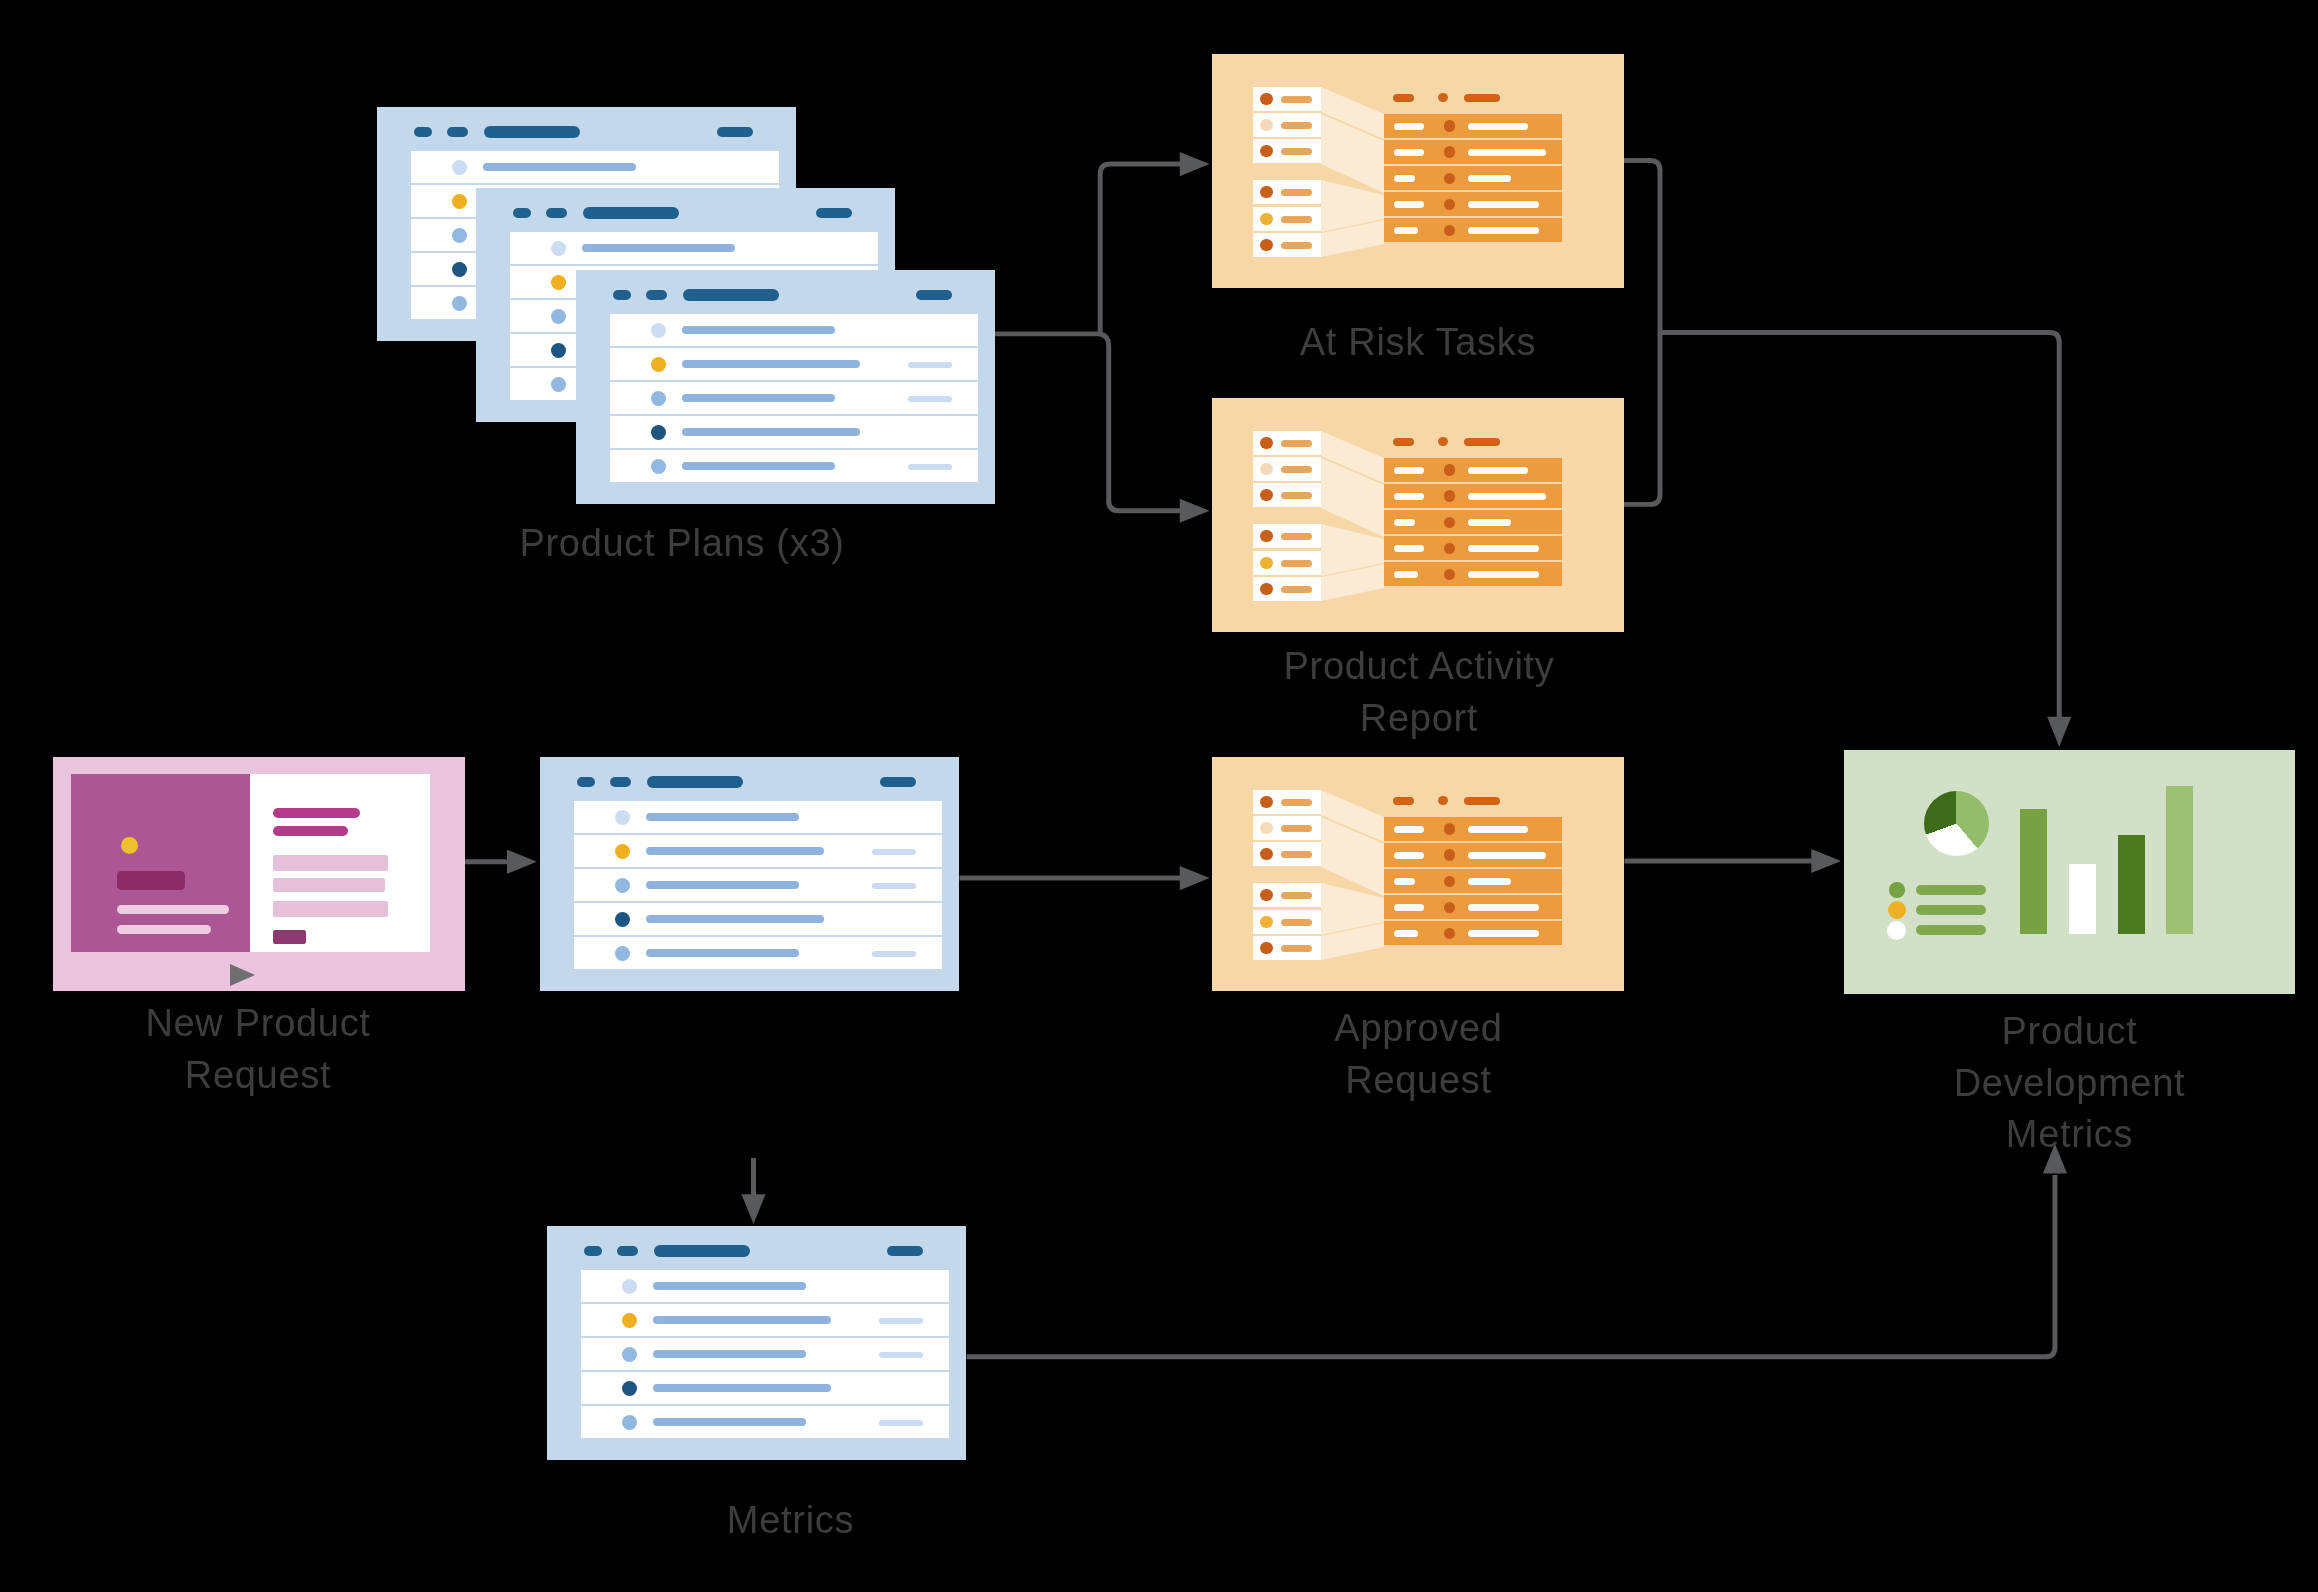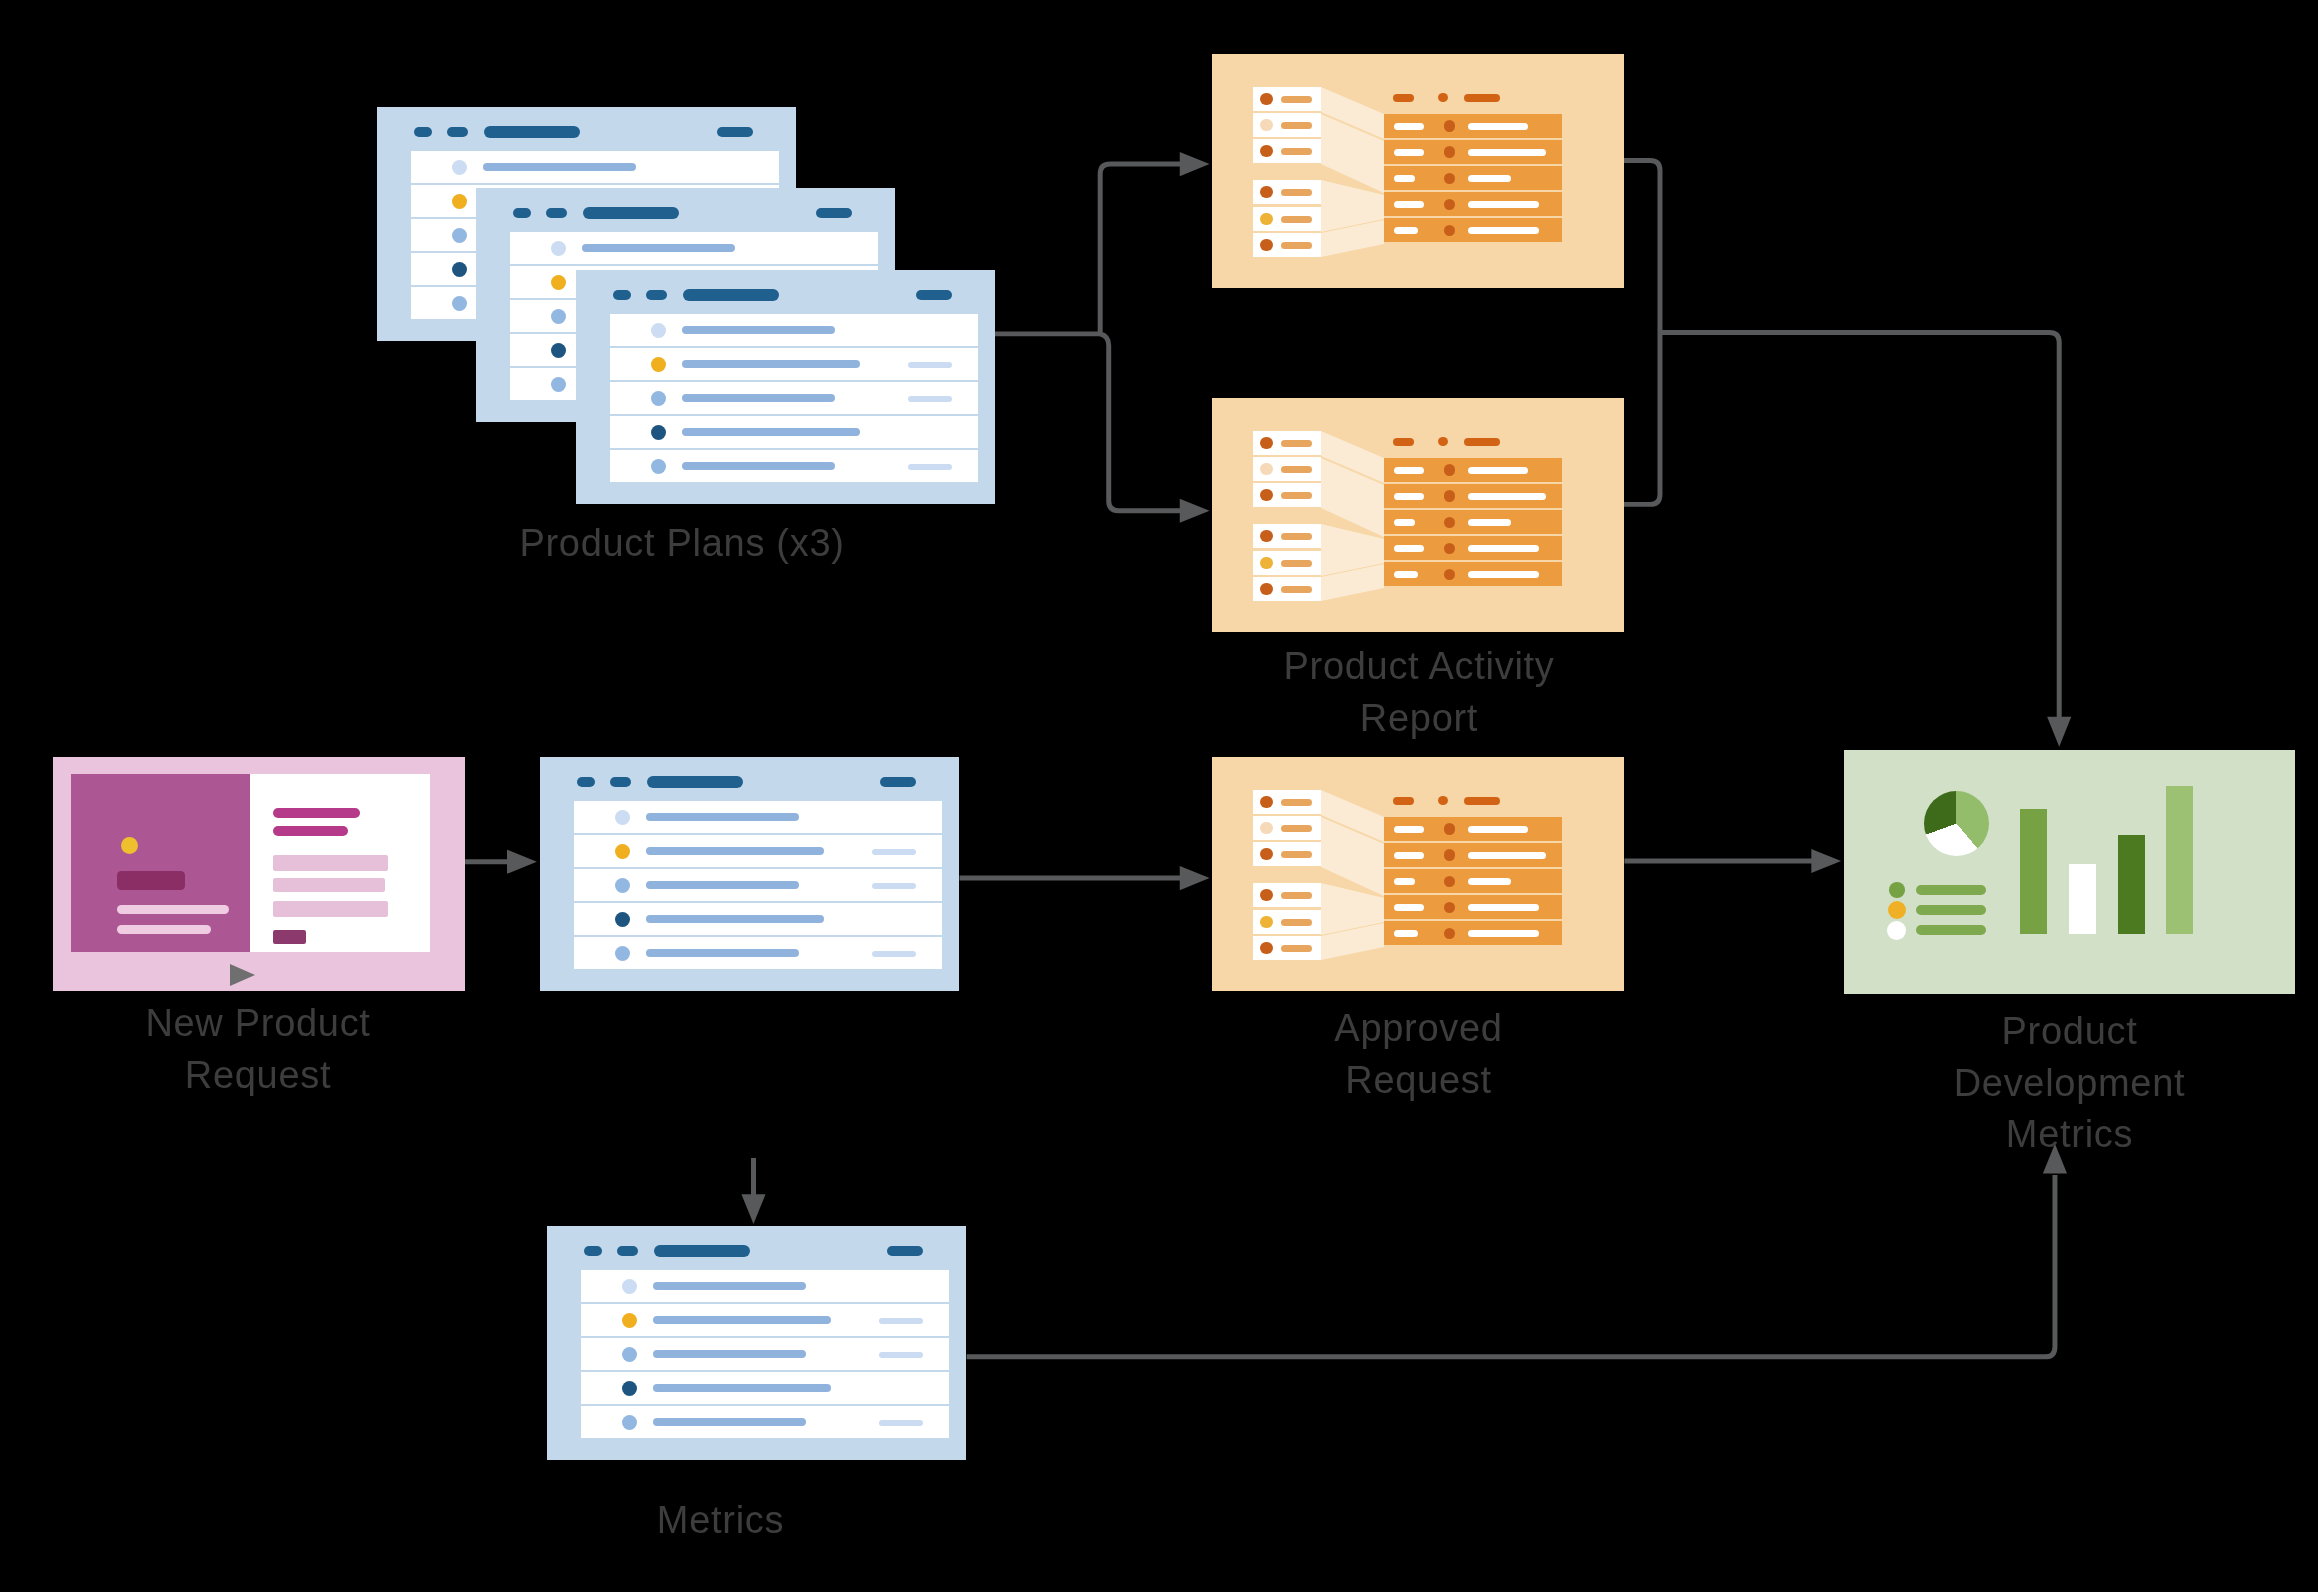--- a/index.html
+++ b/index.html
@@ -245,20 +245,21 @@
           <i class="od"></i>
           <i class="op2" style="--w:71px"></i>
         </div>
       <div class="orow">
           <i class="op1" style="width:24px"></i>
           <i class="od"></i>
           <i class="op2" style="--w:71px"></i>
         </div>
     </div>
   </div>
+  <div class="nlabel" style="left:1205px;top:317px;width:426px;">At Risk Tasks</div>
 
   <div class="ocard" style="left:1212px;top:398px;">
     <i class="beam" style="clip-path:polygon(0 33px,100% 60px,100% 85px,0 58px)"></i>
     <i class="beam" style="clip-path:polygon(0 60px,100% 87px,100% 139px,0 110px)"></i>
     <i class="beam" style="clip-path:polygon(0 126px,100% 141px,100% 165px,0 178px)"></i>
     <i class="beam" style="clip-path:polygon(0 179px,100% 166px,100% 190px,0 203px)"></i>
     <i class="oh1"></i>
       <i class="oh2"></i>
       <i class="oh3"></i>
     <div class="chip" style="top:33px">
@@ -465,16 +466,16 @@
           <i class="bdot" style="--c:#1d5580"></i>
           <i class="bline" style="--w:178px"></i>
         </div>
       <div class="brow">
           <i class="bdot" style="--c:#92b7e0"></i>
           <i class="bline" style="--w:153px"></i>
           <i class="bpillr"></i>
         </div>
     </div>
   </div>
-  <div class="nlabel" style="left:614px;top:1495px;width:213px;">Metrics</div>
+  <div class="nlabel" style="left:684px;top:1495px;width:213px;">Metrics</div>
 
 </div>
 
 
 </body></html>

